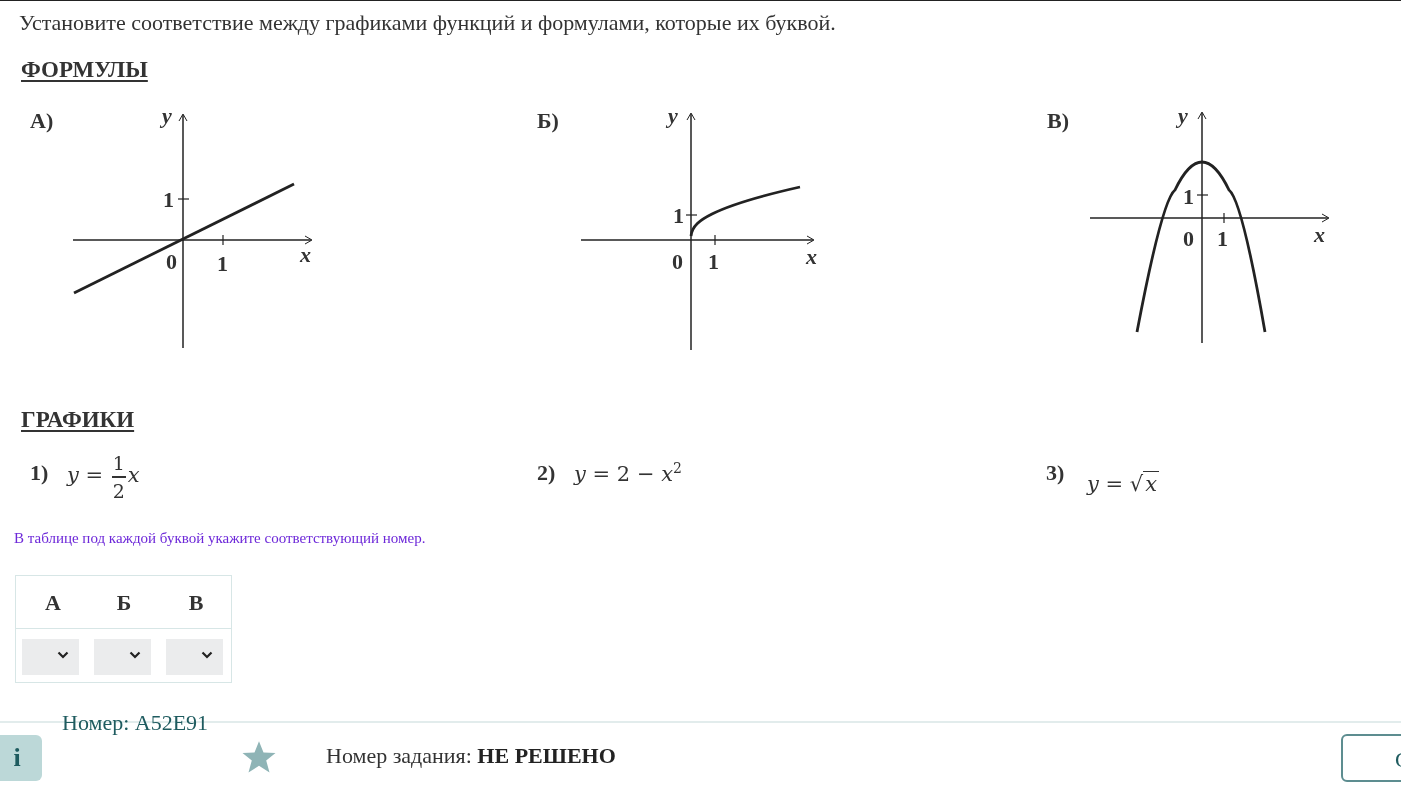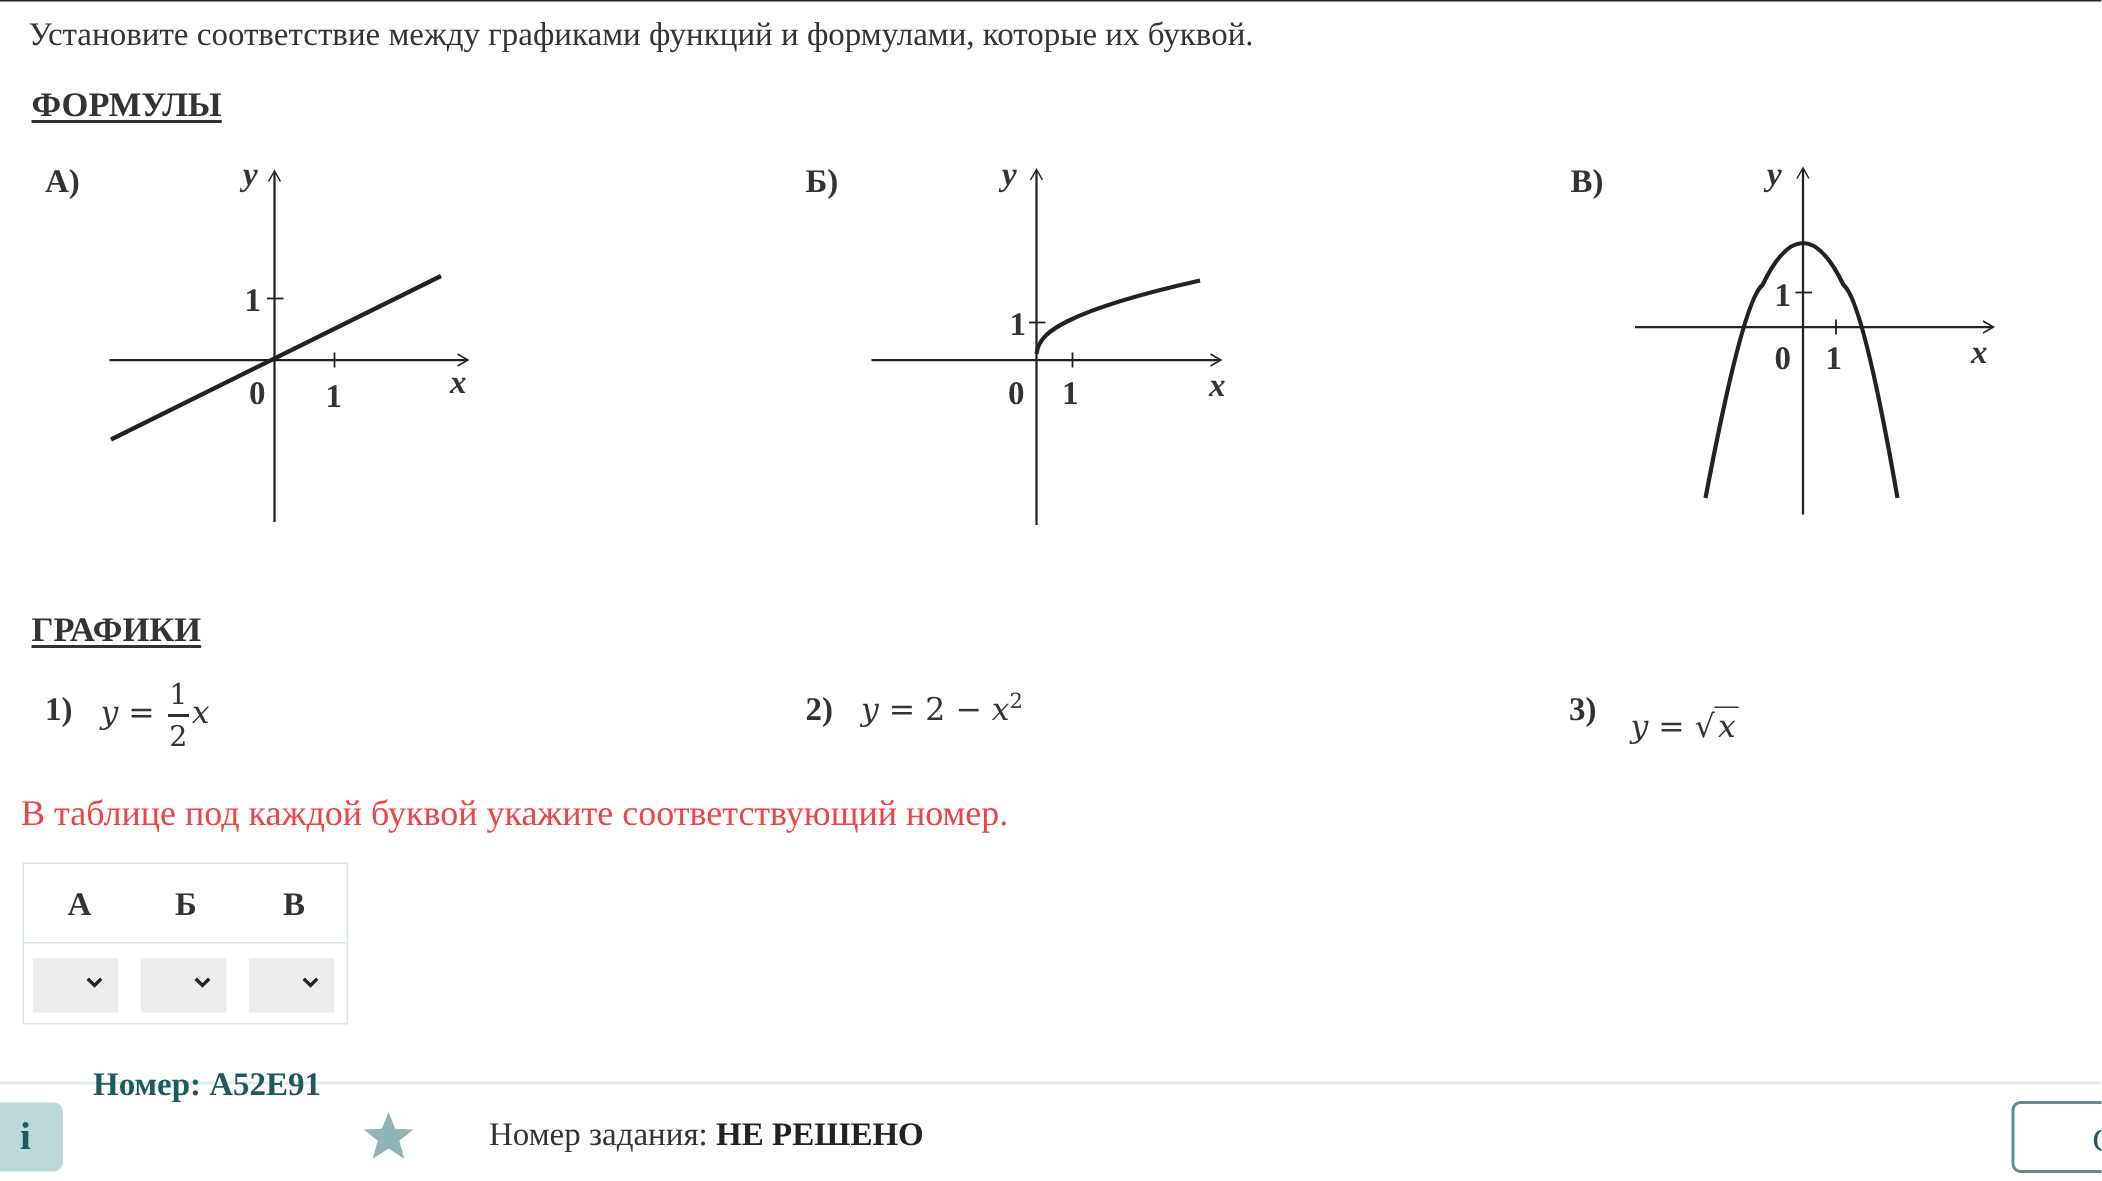--- a/index.html
+++ b/index.html
@@ -12,30 +12,30 @@
   .graph-label { position:absolute; font-size:22px; font-weight:bold; color:#333; }
   svg.graph { position:absolute; overflow:visible; }
   .num-label { position:absolute; font-size:22px; font-weight:bold; color:#333; }
   .formula { position:absolute; font-family:"DejaVu Serif", serif; font-size:21px; color:#333; white-space:nowrap; }
   .formula i { font-style:italic; }
   .frac { display:inline-flex; flex-direction:column; align-items:center; vertical-align:middle; margin:0 2px;
           font-size:19px; line-height:22px; }
   .frac .bar { width:14px; height:1.5px; background:#333; margin:2px 0; }
   .sqrt { display:inline-block; }
   .sqrt .rad { border-top:1.5px solid #333; padding:0 2px; font-style:italic; }
-  .instruction { position:absolute; left:14px; top:530px; font-size:24px; color:#ef4444; white-space:nowrap; }
+  .instruction { position:absolute; left:14px; top:530px; font-size:15px; color:#6d28d9; white-space:nowrap; }
   .answer-table { position:absolute; left:15px; top:575px; width:217px; height:108px; border:1.5px solid #d7e6e6; box-sizing:border-box; }
   .answer-table .head { position:absolute; left:0; top:0; width:100%; height:52px; border-bottom:1.5px solid #d7e6e6; }
   .answer-table .col-h { position:absolute; top:14px; width:40px; text-align:center; font-size:22px; font-weight:bold; color:#333; }
   .select { position:absolute; top:63px; width:57px; height:36px; background:#ebeced; cursor:pointer; }
   .select .chev { position:absolute; right:10px; top:12px; width:12px; height:8px; }
   .footer-line { position:absolute; left:0; top:721px; width:1401px; height:2px; background:#e2ecec; }
   .info-btn { position:absolute; left:-8px; top:735px; width:50px; height:46px; border-radius:6px; background:#bcd8d8;
               display:flex; align-items:center; justify-content:center; font-size:26px; font-weight:bold; color:#1e5b5f; cursor:pointer; }
-  .task-number { position:absolute; left:62px; top:710px; font-size:22px; font-weight:bold; color:#1e5b5f; white-space:nowrap;text-align:center; }
+  .task-number { position:absolute; left:62px; top:710px; font-size:22px; font-weight:normal; color:#1e5b5f; white-space:nowrap;text-align:center; }
   .star { position:absolute; left:241px; top:739px; width:36px; height:36px; cursor:pointer; }
   .status { position:absolute; left:326px; top:743px; font-size:22px; color:#333; white-space:nowrap; }
   .status b { font-weight:bold; color:#222;text-align:center; }
   .right-btn { position:absolute; left:1341px; top:734px; width:90px; height:48px; border:2px solid #5d8d90; border-radius:6px;
                box-sizing:border-box; background:#fff; cursor:pointer; }
   .right-btn span { position:absolute; left:52px; top:11px; font-size:22px; color:#1e5b5f; }
 </style>
 </head>
 <body>
 

